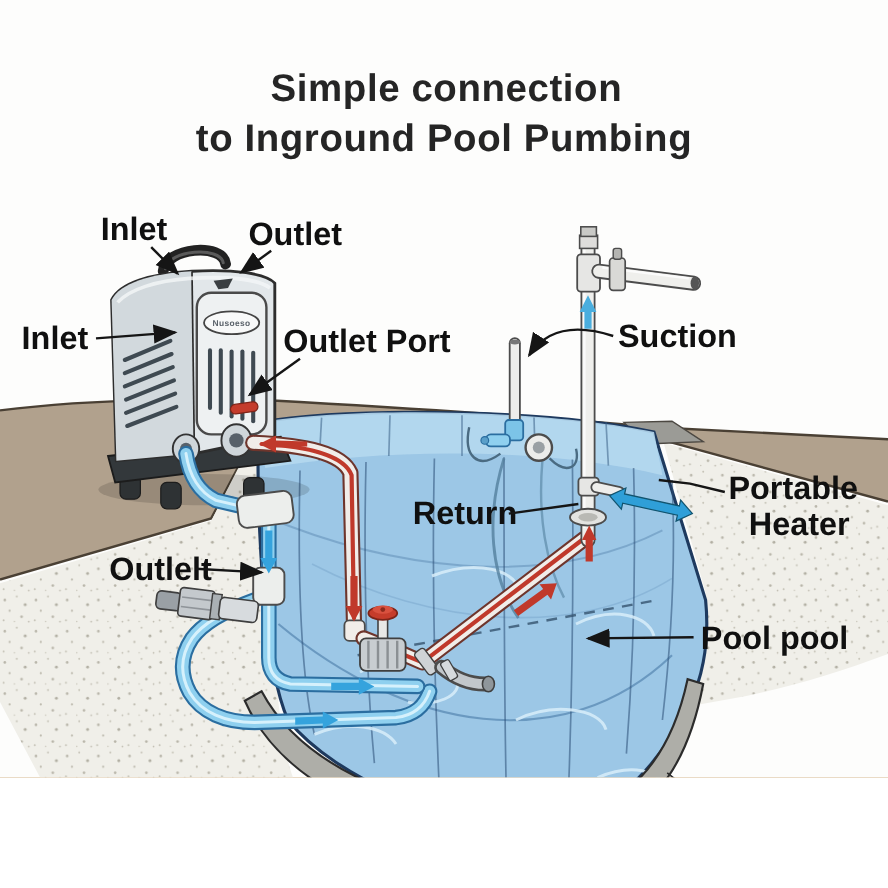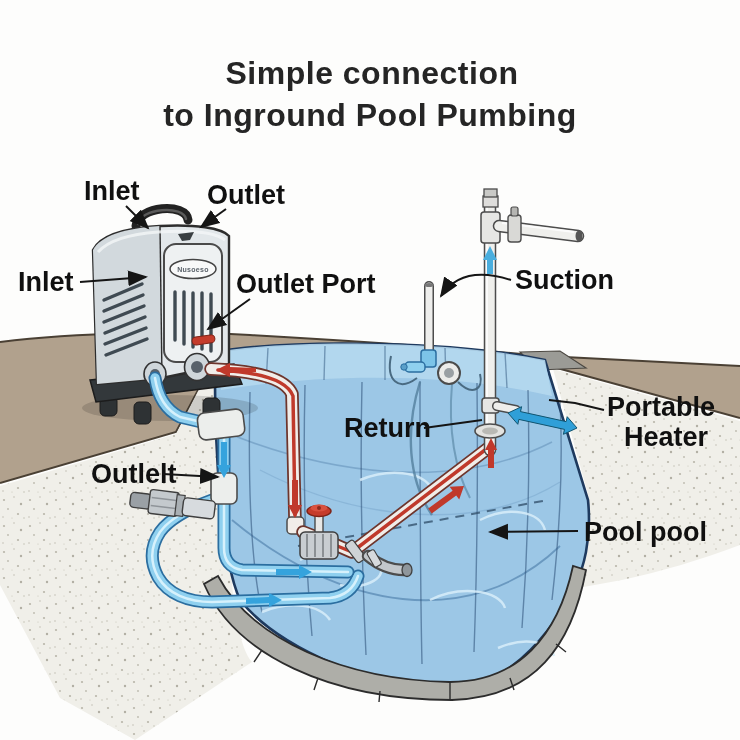--- a/index.html
+++ b/index.html
@@ -1,16 +1,16 @@
 <!DOCTYPE html>
 <html><head>
 <meta charset="utf-8">
 <style>
   html,body{margin:0;padding:0;background:#ffffff;}
-  .canvas{position:relative;width:740px;height:740px;background:#a16207;overflow:hidden;font-family:"Liberation Sans",sans-serif;}
+  .canvas{position:relative;width:740px;height:648px;background:#a16207;overflow:hidden;font-family:"Liberation Sans",sans-serif;}
   svg{display:block;}
   text{font-family:"Liberation Sans",sans-serif;}
   .title-line{font-size:32px;font-weight:bold;fill:#252525;letter-spacing:.5px;}
   .lbl{font-size:27px;font-weight:bold;fill:#101010;}
   .badge-txt{font-size:7px;font-weight:bold;fill:#5a626a;letter-spacing:.3px;}
   .lead{stroke:#151515;stroke-width:2;fill:none;}
   
   .bd{stroke:#2b6ea0;stroke-width:13;fill:none;stroke-linecap:round;stroke-linejoin:round}
   .bl{stroke:#8fd0ef;stroke-width:9.5;fill:none;stroke-linecap:round;stroke-linejoin:round}
   .bc{stroke:#d6f1fc;stroke-width:2.5;fill:none;stroke-linecap:round;stroke-linejoin:round}

